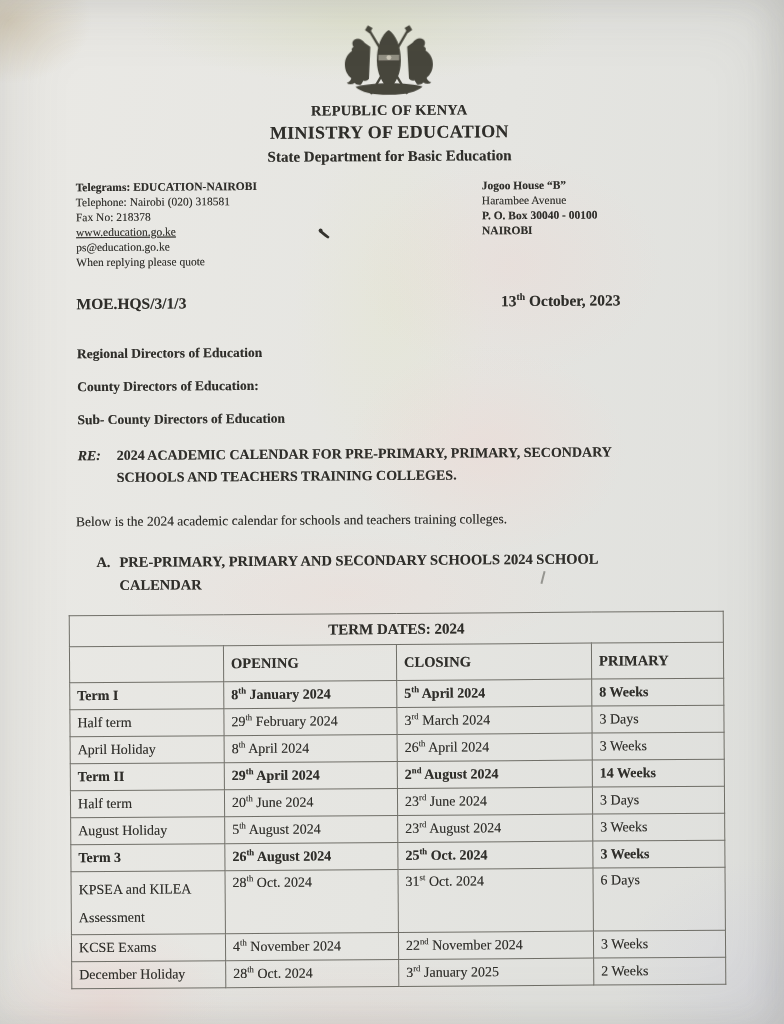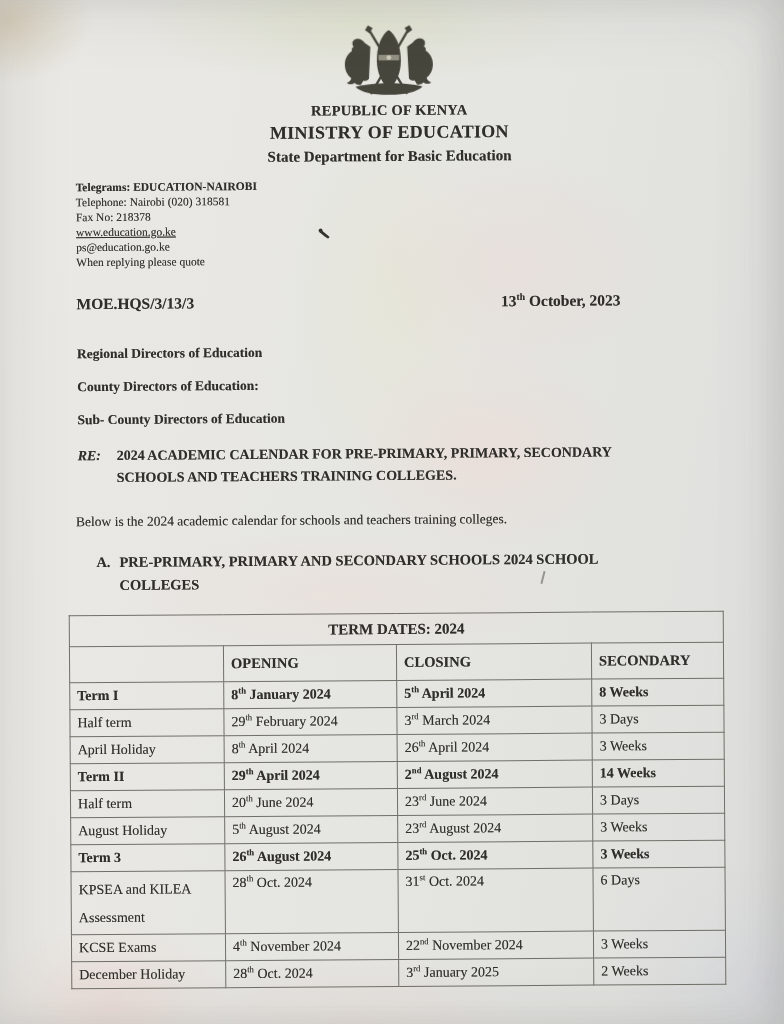--- a/index.html
+++ b/index.html
@@ -93,24 +93,30 @@
 
     <div class="contact-row">
       <div class="contact-left">
         <p class="bold">Telegrams: EDUCATION-NAIROBI</p>
         <p>Telephone: Nairobi (020) 318581</p>
         <p>Fax No: 218378</p>
         <p class="u">www.education.go.ke</p>
         <p>ps@education.go.ke</p>
         <p>When replying please quote</p>
       </div>
+      <div class="contact-right">
+        <p class="bold">Jogoo House “B”</p>
+        <p>Harambee Avenue</p>
+        <p class="bold">P. O. Box 30040 - 00100</p>
+        <p class="bold">NAIROBI</p>
+      </div>
     </div>
 
     <div class="ref-row">
-      <span>MOE.HQS/3/13/3</span>
+      <span>MOE.HQS/3/1/3</span>
       <span>13<sup>th</sup> October, 2023</span>
     </div>
 
     <div class="recipients">
       <p>Regional Directors of Education</p>
       <p>County Directors of Education:</p>
       <p>Sub- County Directors of Education</p>
     </div>
 
     <div class="subject">
@@ -120,40 +126,40 @@
         <span>SCHOOLS AND TEACHERS TRAINING COLLEGES.</span>
       </span>
     </div>
 
     <p class="intro">Below is the 2024 academic calendar for schools and teachers training colleges.</p>
 
     <div class="section-a">
       <span class="lbl">A.</span>
       <span>
         <span>PRE-PRIMARY, PRIMARY AND SECONDARY SCHOOLS 2024 SCHOOL</span><br>
-        <span>COLLEGES</span>
+        <span>CALENDAR</span>
       </span>
     </div>
 
     <table>
       <colgroup>
           <col style="width:154px">
           <col style="width:173px">
           <col style="width:195px">
           <col style="width:132px">
         </colgroup>
       <thead>
         <tr>
           <th class="title-cell" colspan="4">TERM DATES: 2024</th>
         </tr>
         <tr class="col-head">
           <th></th>
           <th>OPENING</th>
           <th>CLOSING</th>
-          <th>SECONDARY</th>
+          <th>PRIMARY</th>
         </tr>
       </thead>
       <tbody>
           <tr class="em">
             <td>Term I</td>
             <td>8<sup>th</sup> January 2024</td>
             <td>5<sup>th</sup> April 2024</td>
             <td>8 Weeks</td>
           </tr>
           <tr>

